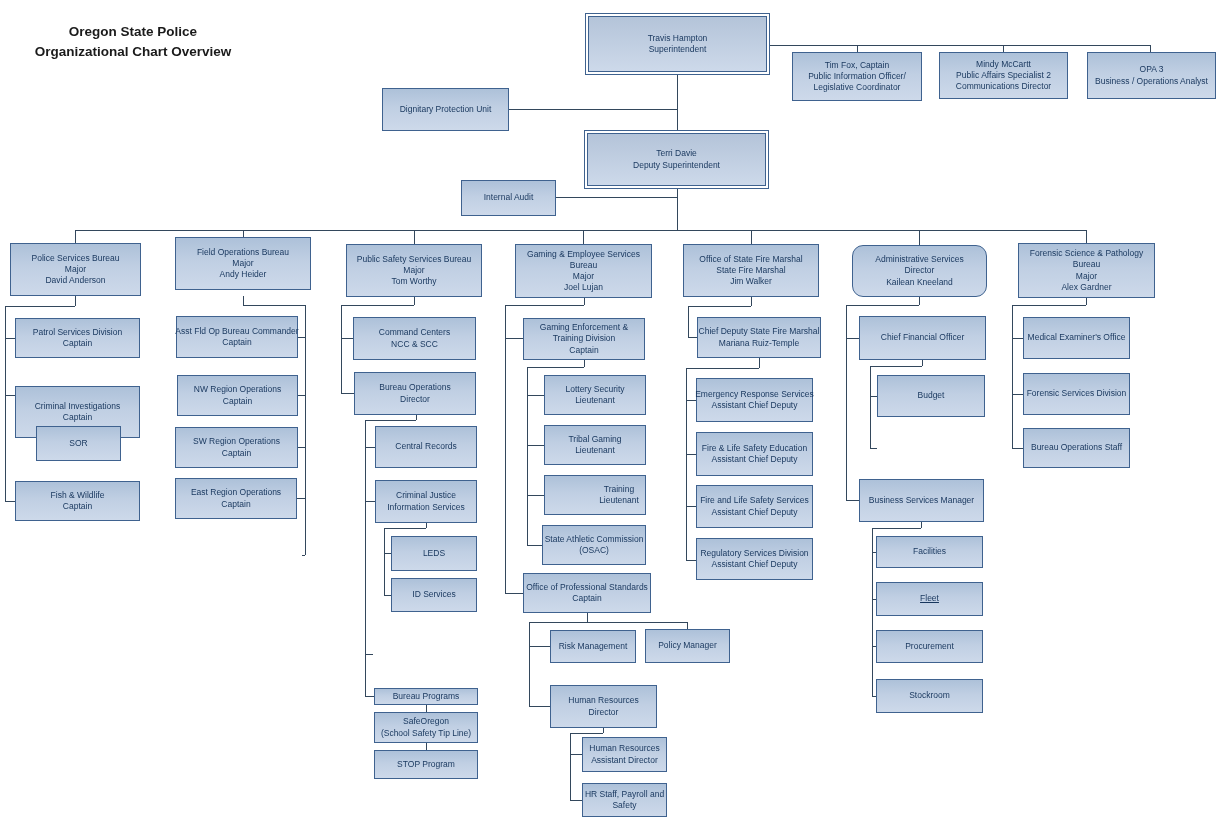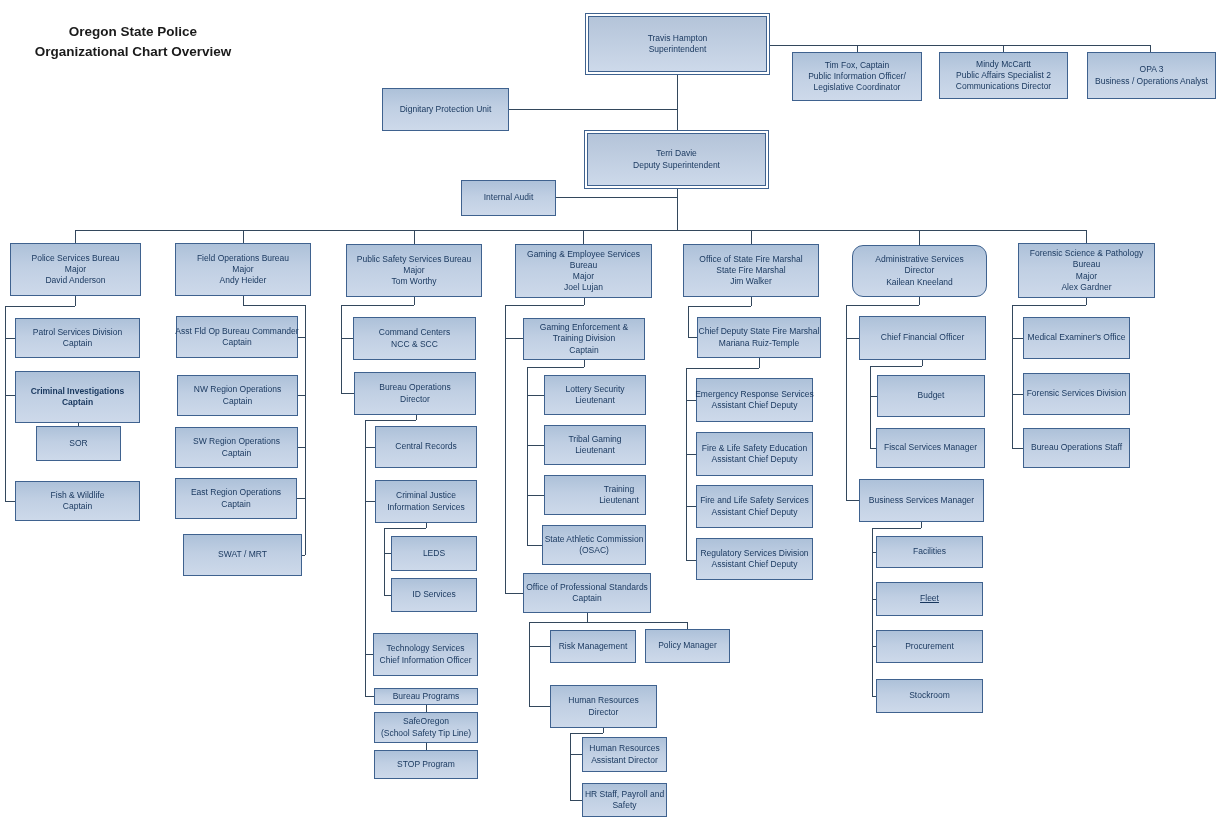--- a/index.html
+++ b/index.html
@@ -178,21 +178,21 @@
       </div>
     </div>
     <div class="box" style="left: 461px; top: 180px; width: 95px; height: 36px;">
       <span class="ln">Internal Audit</span>
     </div>
     <div class="box" style="left: 10px; top: 243px; width: 131px; height: 53px;">
       <span class="ln">Police Services Bureau</span>
       <span class="ln">Major</span>
       <span class="ln">David Anderson</span>
     </div>
-    <div class="box" style="left: 175px; top: 243px; width: 136px; height: 53px; text-align: center;">
+    <div class="box" style="left: 175px; top: 237px; width: 136px; height: 53px; text-align: center;">
       <span class="ln">Field Operations Bureau</span>
       <span class="ln">Major</span>
       <span class="ln">Andy Heider</span>
     </div>
     <div class="box" style="left: 346px; top: 244px; width: 136px; height: 53px;">
       <span class="ln">Public Safety Services Bureau</span>
       <span class="ln">Major</span>
       <span class="ln">Tom Worthy</span>
     </div>
     <div class="box" style="left: 515px; top: 244px; width: 137px; height: 54px;">
@@ -214,21 +214,21 @@
     <div class="box" style="left: 1018px; top: 243px; width: 137px; height: 55px;">
       <span class="ln">Forensic Science &amp; Pathology</span>
       <span class="ln">Bureau</span>
       <span class="ln">Major</span>
       <span class="ln">Alex Gardner</span>
     </div>
     <div class="box" style="left: 15px; top: 318px; width: 125px; height: 40px;">
       <span class="ln">Patrol Services Division</span>
       <span class="ln">Captain</span>
     </div>
-    <div class="box" style="left: 15px; top: 371px; width: 125px; height: 52px; font-weight: bold;">
+    <div class="box" style="left: 15px; top: 386px; width: 125px; height: 52px;">
       <span class="ln">Criminal Investigations</span>
       <span class="ln">Captain</span>
     </div>
     <div class="box" style="left: 36px; top: 426px; width: 85px; height: 35px;">
       <span class="ln">SOR</span>
     </div>
     <div class="box" style="left: 15px; top: 481px; width: 125px; height: 40px;">
       <span class="ln">Fish &amp; Wildlife</span>
       <span class="ln">Captain</span>
     </div>
@@ -240,23 +240,20 @@
       <span class="ln">NW Region Operations</span>
       <span class="ln">Captain</span>
     </div>
     <div class="box" style="left: 175px; top: 427px; width: 123px; height: 41px;">
       <span class="ln">SW Region Operations</span>
       <span class="ln">Captain</span>
     </div>
     <div class="box" style="left: 175px; top: 478px; width: 122px; height: 41px;">
       <span class="ln">East Region Operations</span>
       <span class="ln">Captain</span>
-    </div>
-    <div class="box" style="left: 183px; top: 534px; width: 119px; height: 42px;">
-      <span class="ln">SWAT / MRT</span>
     </div>
     <div class="box" style="left: 353px; top: 317px; width: 123px; height: 43px;">
       <span class="ln">Command Centers</span>
       <span class="ln">NCC &amp; SCC</span>
     </div>
     <div class="box" style="left: 354px; top: 372px; width: 122px; height: 43px;">
       <span class="ln">Bureau Operations</span>
       <span class="ln">Director</span>
     </div>
     <div class="box" style="left: 375px; top: 426px; width: 102px; height: 42px;">
@@ -265,24 +262,20 @@
     <div class="box" style="left: 375px; top: 480px; width: 102px; height: 43px;">
       <span class="ln">Criminal Justice</span>
       <span class="ln">Information Services</span>
     </div>
     <div class="box" style="left: 391px; top: 536px; width: 86px; height: 35px;">
       <span class="ln">LEDS</span>
     </div>
     <div class="box" style="left: 391px; top: 578px; width: 86px; height: 34px;">
       <span class="ln">ID Services</span>
     </div>
-    <div class="box" style="left: 373px; top: 633px; width: 105px; height: 43px;">
-      <span class="ln">Technology Services</span>
-      <span class="ln">Chief Information Officer</span>
-    </div>
     <div class="box" style="left: 374px; top: 688px; width: 104px; height: 17px;">
       <span class="ln">Bureau Programs</span>
     </div>
     <div class="box" style="left: 374px; top: 712px; width: 104px; height: 31px;">
       <span class="ln">SafeOregon</span>
       <span class="ln">(School Safety Tip Line)</span>
     </div>
     <div class="box" style="left: 374px; top: 750px; width: 104px; height: 29px;">
       <span class="ln">STOP Program</span>
     </div>
@@ -348,23 +341,20 @@
     <div class="box" style="left: 696px; top: 538px; width: 117px; height: 42px;">
       <span class="ln">Regulatory Services Division</span>
       <span class="ln">Assistant Chief Deputy</span>
     </div>
     <div class="box" style="left: 877px; top: 375px; width: 108px; height: 42px;">
       <span class="ln">Budget</span>
     </div>
     <div class="box" style="left: 859px; top: 316px; width: 127px; height: 44px;">
       <span class="ln">Chief Financial Officer</span>
     </div>
-    <div class="box" style="left: 876px; top: 428px; width: 109px; height: 40px;">
-      <span class="ln">Fiscal Services Manager</span>
-    </div>
     <div class="box" style="left: 859px; top: 479px; width: 125px; height: 43px;">
       <span class="ln">Business Services Manager</span>
     </div>
     <div class="box" style="left: 876px; top: 536px; width: 107px; height: 32px;">
       <span class="ln">Facilities</span>
     </div>
     <div class="box" style="left: 876px; top: 582px; width: 107px; height: 34px; text-decoration: underline;">
       <span class="ln">Fleet</span>
     </div>
     <div class="box" style="left: 876px; top: 630px; width: 107px; height: 33px;">

